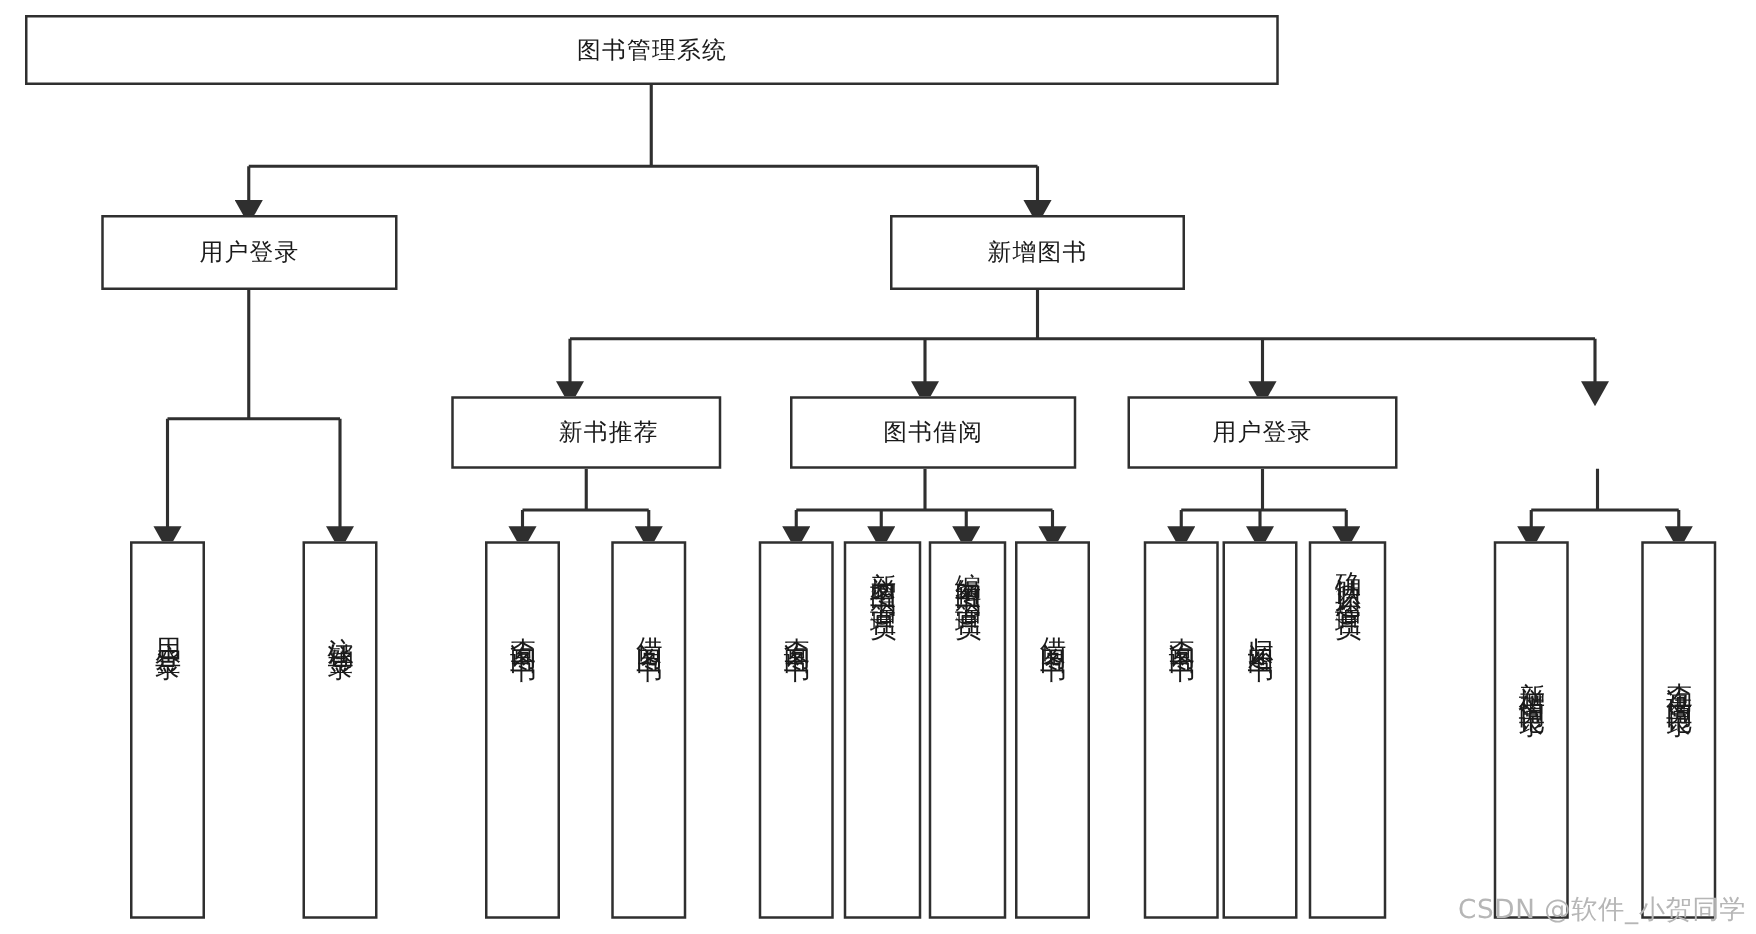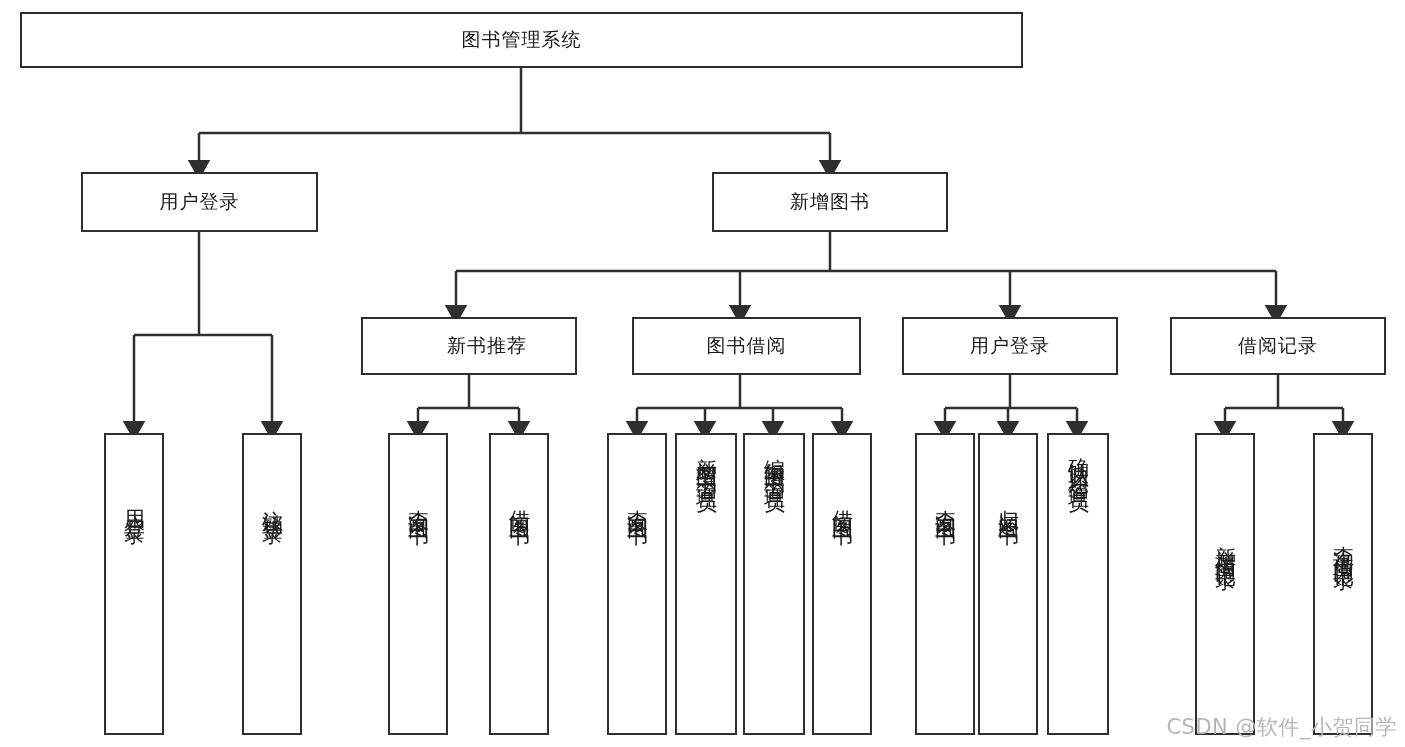--- a/index.html
+++ b/index.html
@@ -129,23 +129,20 @@
 
   <div class="node h" style="left: 361px; top: 317px; width: 216px; height: 58px; padding-left: 36px;">
     <span>新书推荐</span>
   </div>
   <div class="node h" style="left: 632px; top: 317px; width: 229px; height: 58px;">
     <span>图书借阅</span>
   </div>
   <div class="node h" style="left: 902px; top: 317px; width: 216px; height: 58px;">
     <span>用户登录</span>
   </div>
-  <div class="node h" style="left: 1170px; top: 317px; width: 216px; height: 58px;">
-    <span>借阅记录</span>
-  </div>
 
   <div class="node v mid" style="left: 104px; top: 433px; width: 60px; height: 302px;">
     <span class="vtext">用户登录</span>
   </div>
   <div class="node v mid" style="left: 242px; top: 433px; width: 60px; height: 302px;">
     <span class="vtext">注销登录</span>
   </div>
   <div class="node v mid" style="left: 388px; top: 433px; width: 60px; height: 302px;">
     <span class="vtext">查询图书</span>
   </div>

